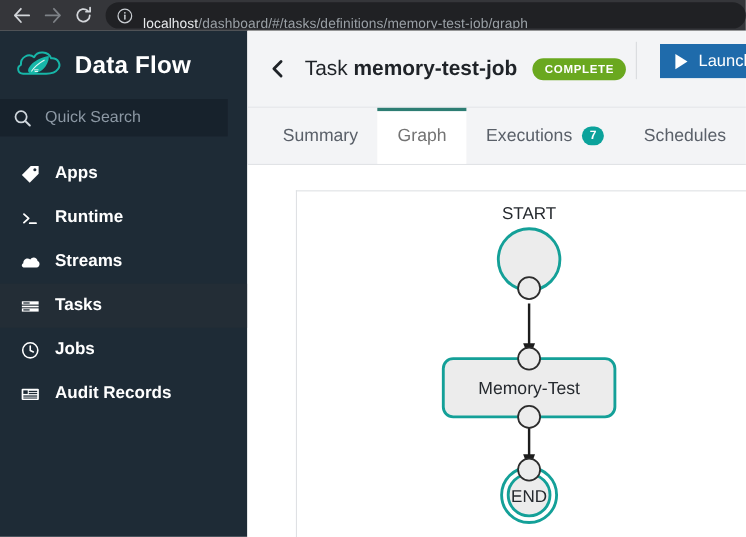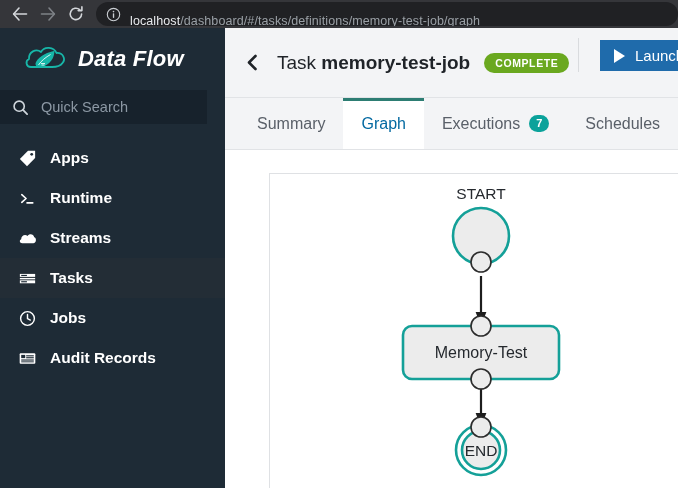--- a/index.html
+++ b/index.html
@@ -47,22 +47,21 @@
 
   
   .sidebar {
     position: absolute; left: 0; top: 28px;
     width: 225px; height: 460px;
     background: #1e2b36;
   }
   .brand {
     height: 62px;
     display: flex; align-items: center;
-    padding-left: 24px;
-    font-style: italic;
+    padding-left: 14px;
   }
   .brand-logo { width: 44px; height: 34px; flex: 0 0 auto; }
   .brand-name {
     margin-left: 10px;
     color: #ffffff;
     font-size: 22px;
     font-weight: bold;
     letter-spacing: 0.2px;
   }
   .quick-search {
@@ -175,21 +174,21 @@
     position: relative;
     display: flex; align-items: center;
     padding: 0 18px;
     font-size: 16px;
     color: #5a6069;
     cursor: pointer;
     white-space: nowrap;
   }
   .tab.active {
     background: #ffffff;
-    color: #0369a1;
+    color: #737373;
   }
   .tab.active::before {
     content: "";
     position: absolute; left: 0; right: 0; top: 0;
     height: 3px;
     background: #2d7d73;
   }
   .tab-badge {
     margin-left: 9px;
     background: #0ba29b;

